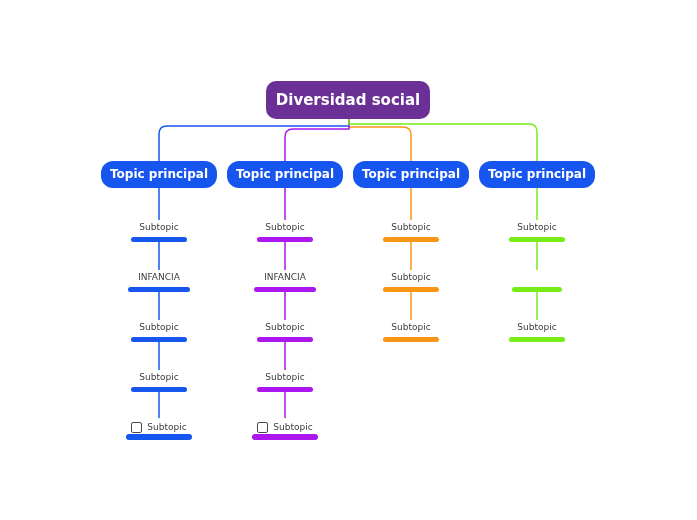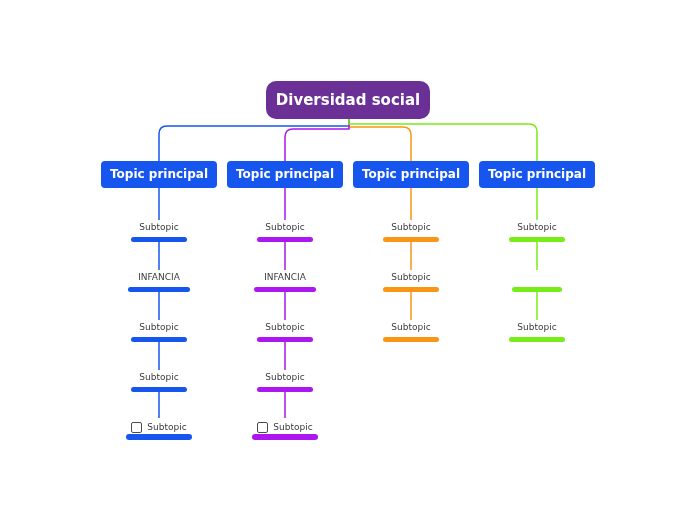--- a/index.html
+++ b/index.html
@@ -33,21 +33,21 @@
     left: 266px; top: 81px;
     width: 164px; height: 38px;
     line-height: 38px;
     border-radius: 10px;
     font-size: 15px;
   }
   .topic-node {
     top: 161px;
     width: 116px; height: 27px;
     line-height: 27px;
-    border-radius: 4px;
+    border-radius: 12px;
     font-size: 12px;
   }
   .sub-label {
     position: absolute;
     width: 120px;
     height: 13px;
     line-height: 13px;
     text-align: center;
     font-size: 9px;
     color: #3C3C3C;

